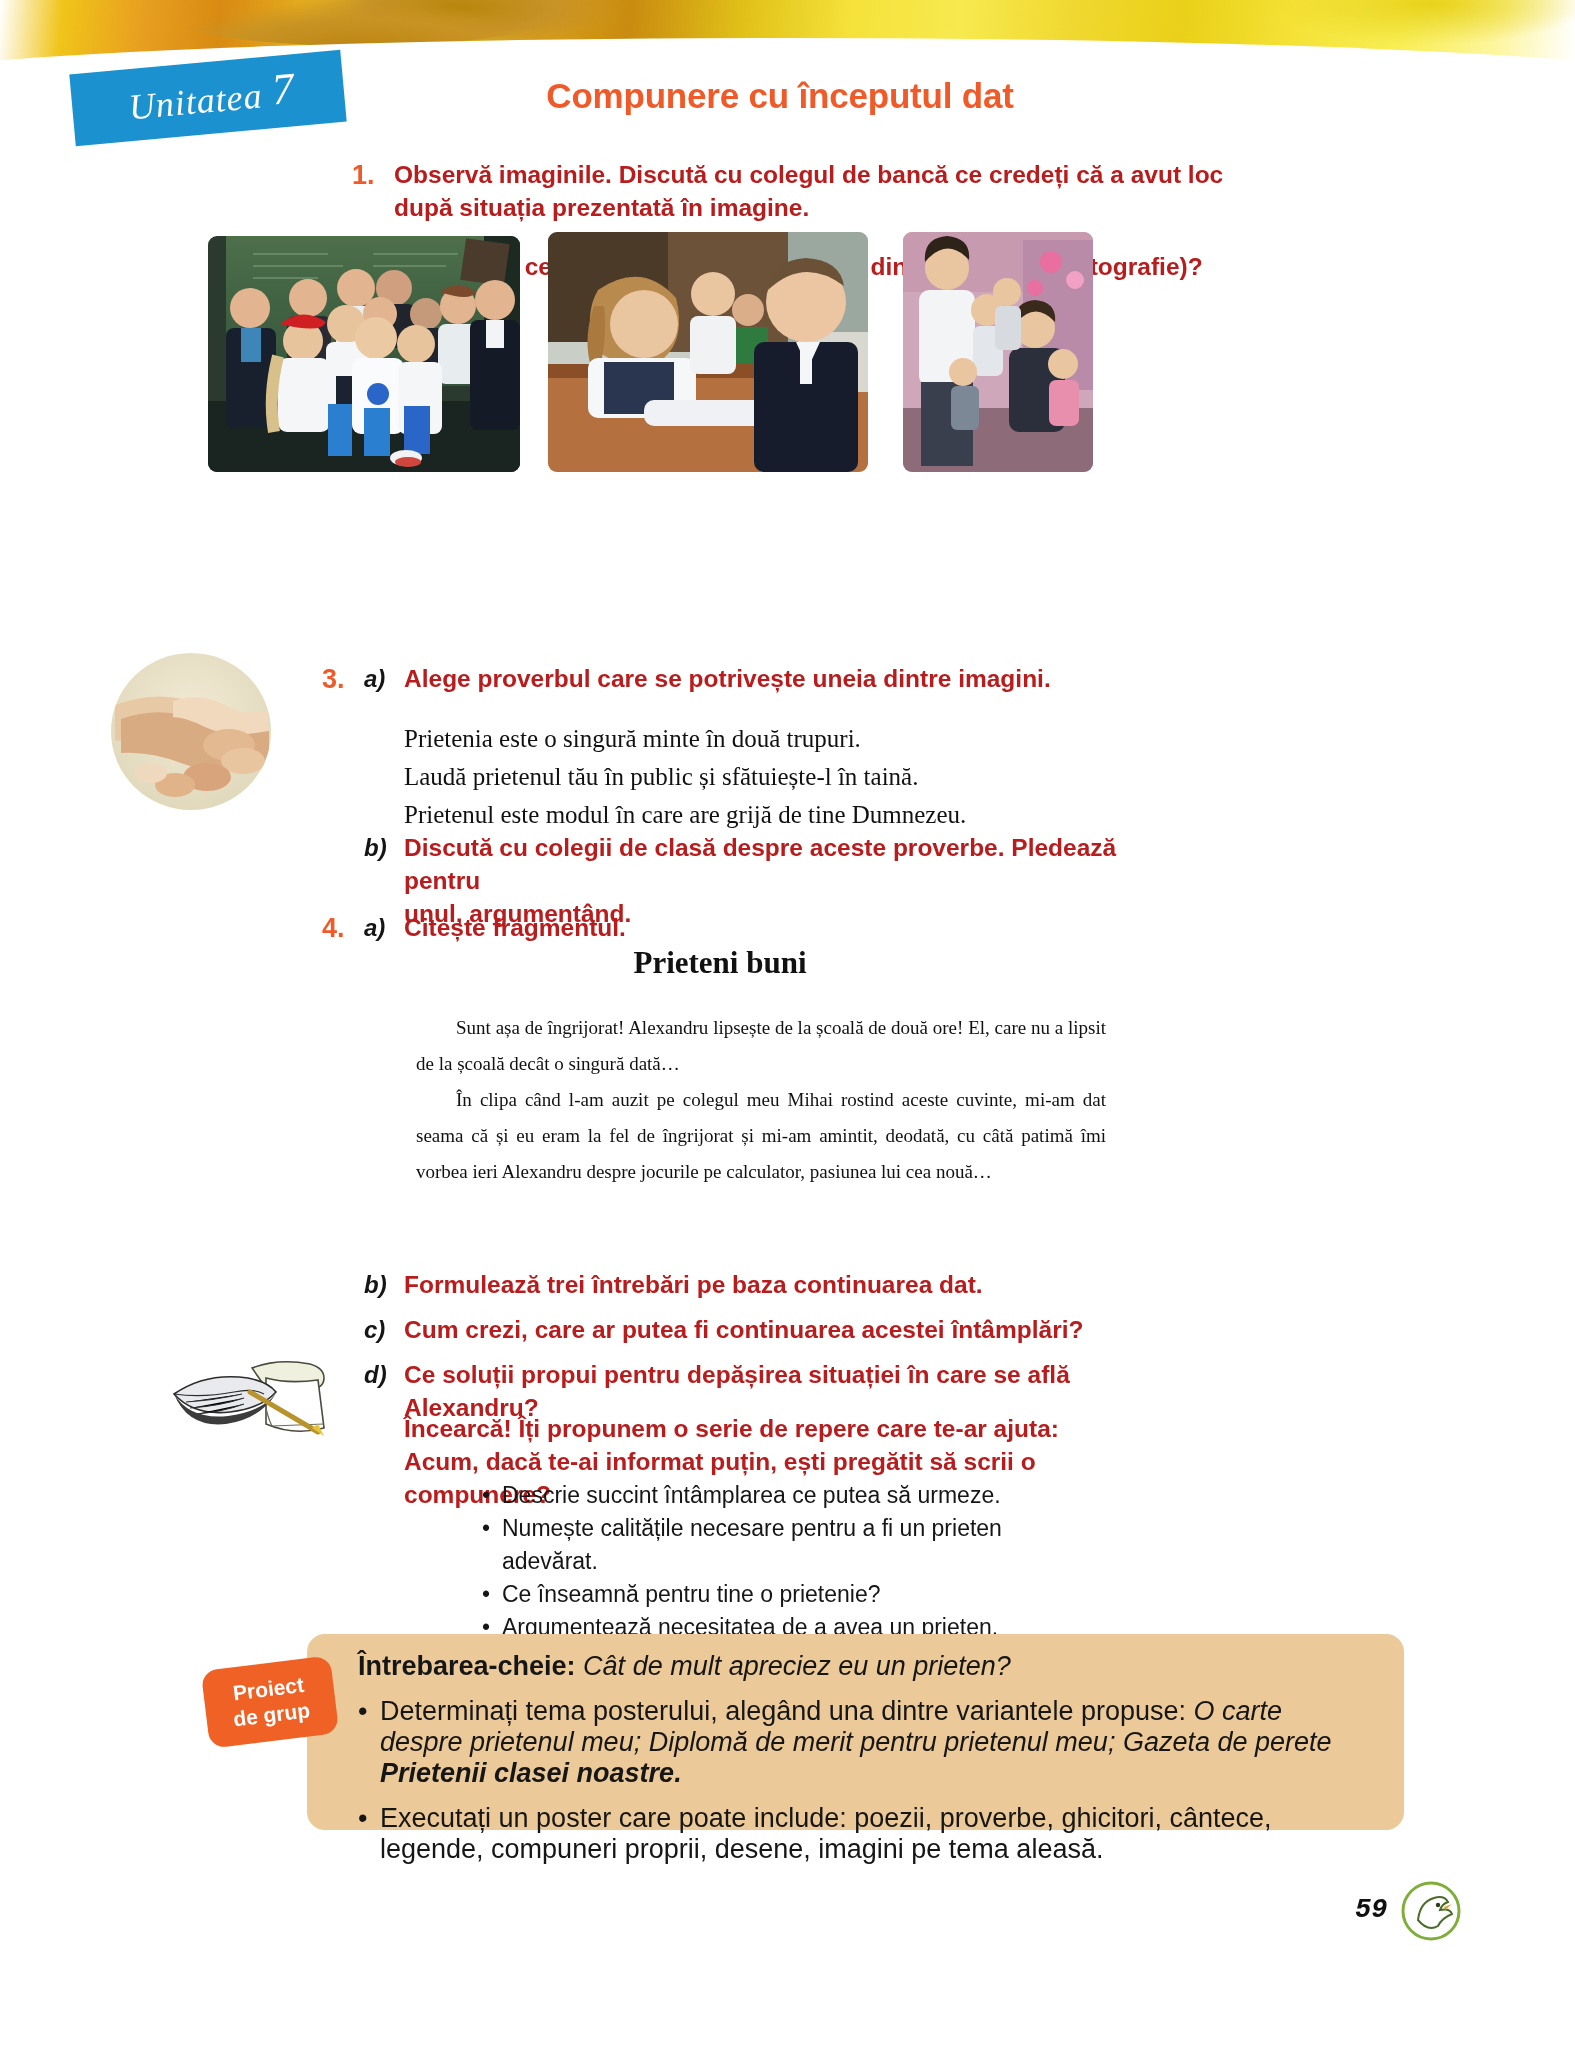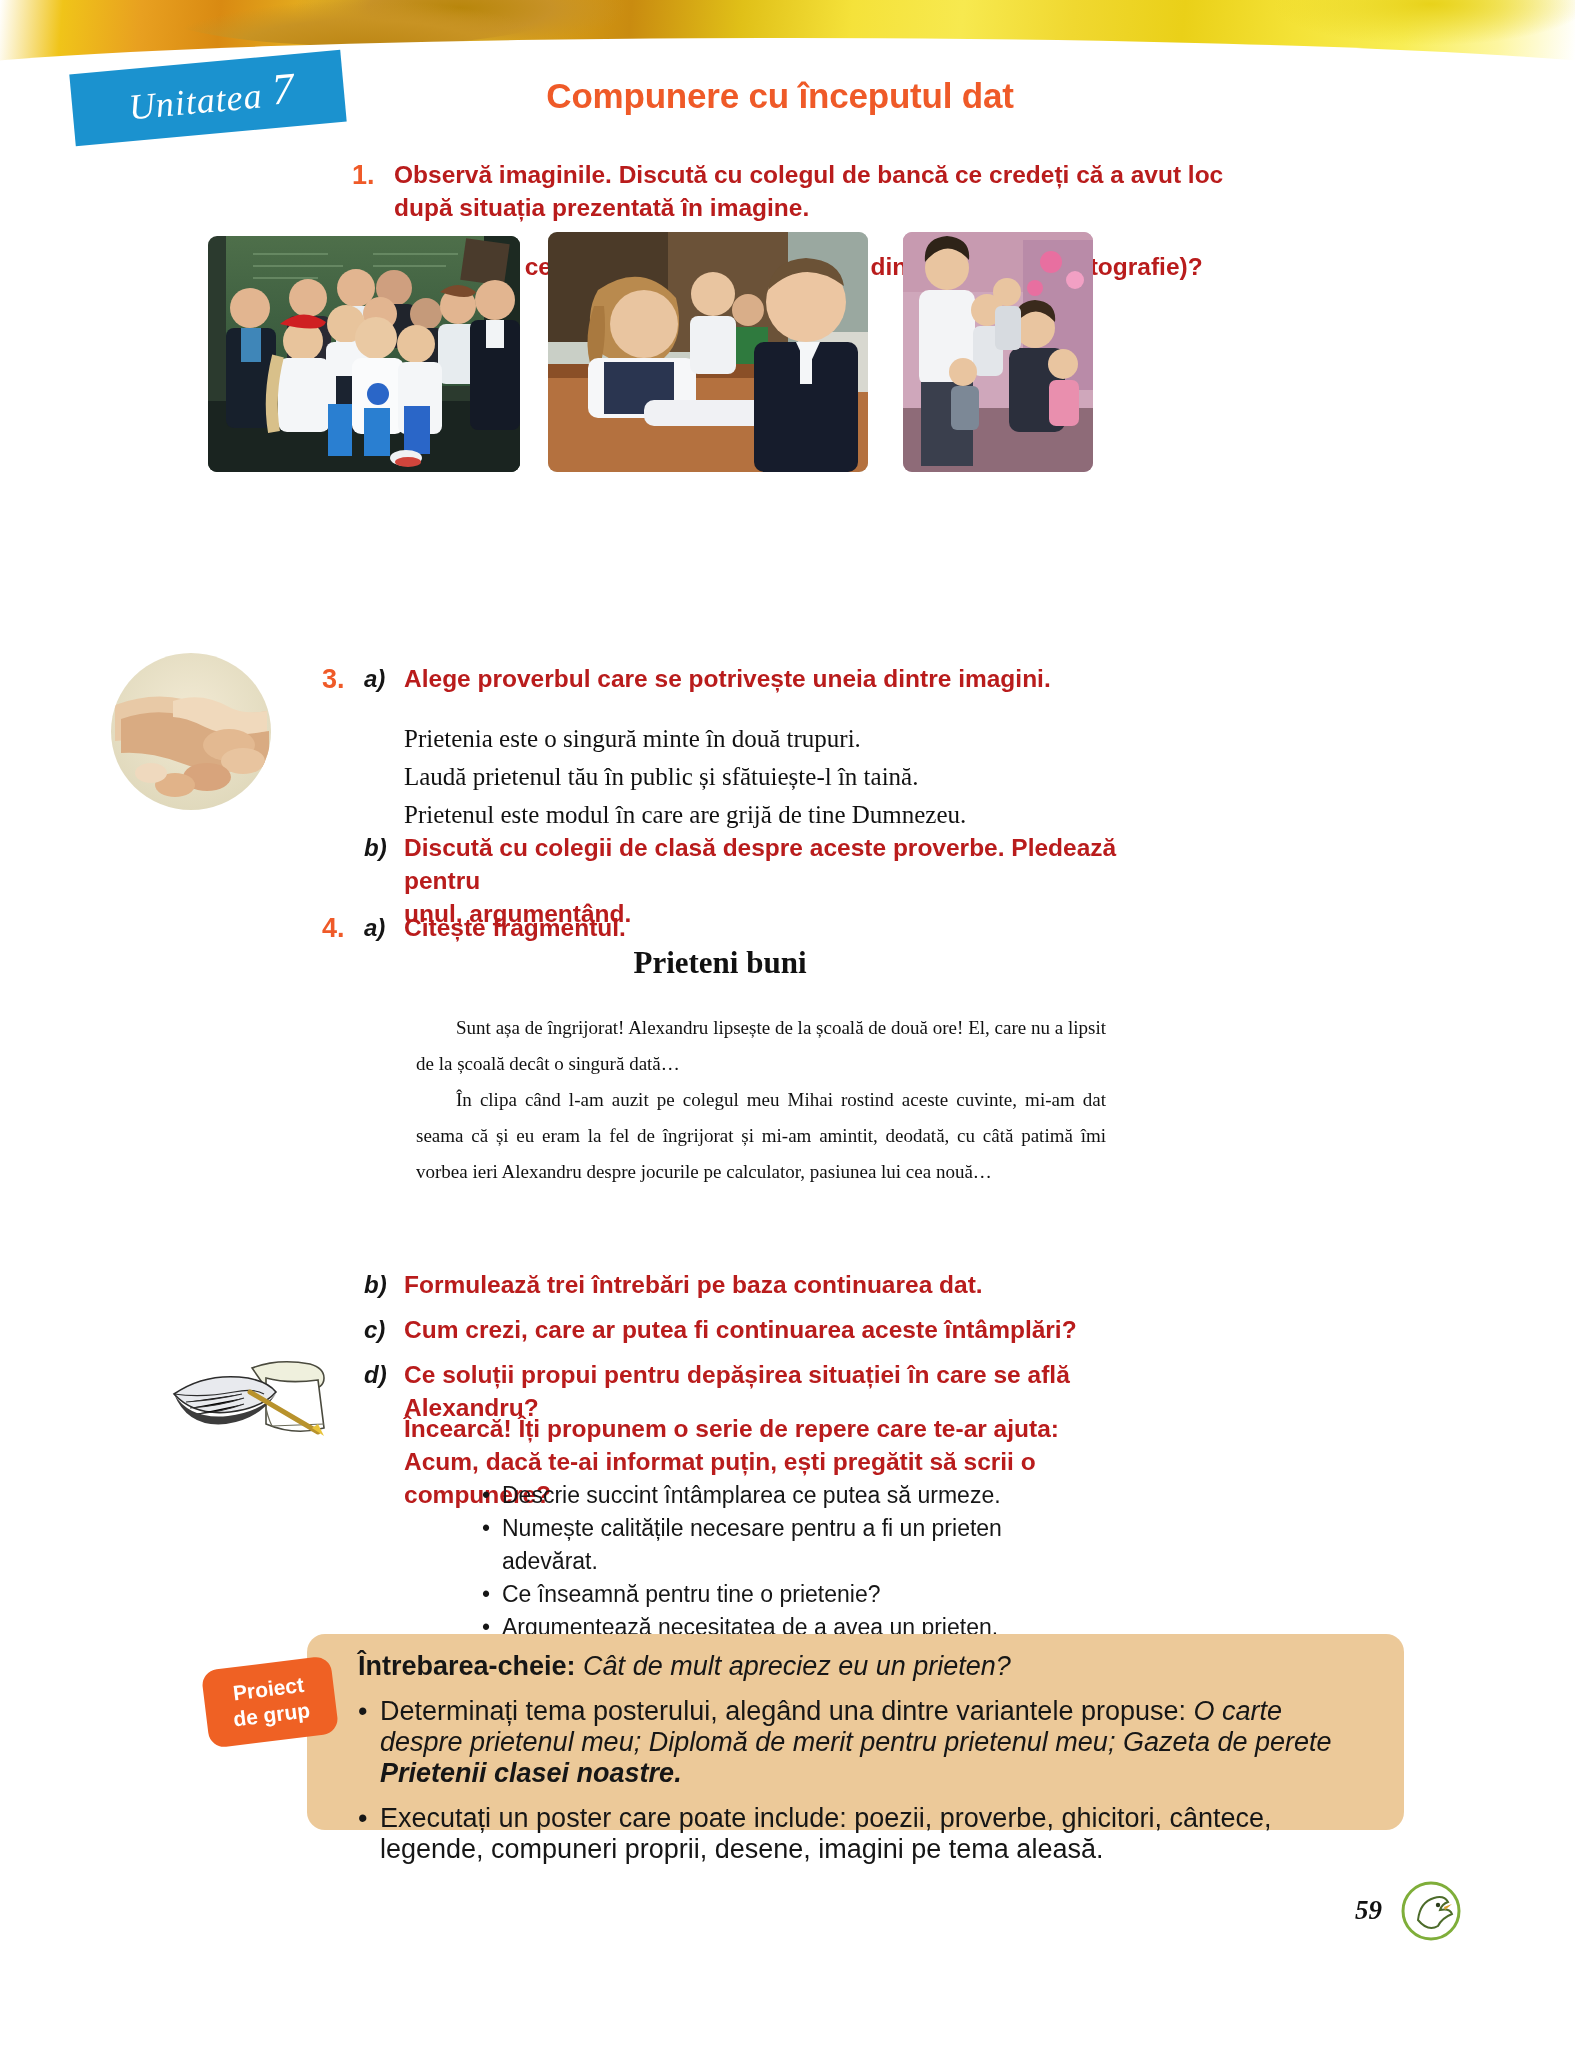--- a/index.html
+++ b/index.html
@@ -248,21 +248,21 @@
   #project-content .kq-q { font-style: italic; font-weight: normal; }
   #project-content .pb-row { display: flex; align-items: flex-start; margin-top: 14px; }
   #project-content .pb-dot { width: 22px; flex: 0 0 22px; }
   #project-content i { font-style: italic; }
   #project-content b { font-weight: bold; font-style: italic; }
 
   
   #page-number {
     position: absolute;
     left: 1355px; top: 1895px;
-    font-family: Liberation Serif, serif;
+    font-family: Liberation Mono, monospace;
     font-weight: bold;
     font-style: italic;
     font-size: 27px;
     color: #111;
   }
   #footer-logo { position: absolute; left: 1400px; top: 1880px; width: 62px; height: 62px; }
 </style>
 </head>
 <body>
 
@@ -488,21 +488,21 @@
   <p>Sunt așa de îngrijorat! Alexandru lipsește de la școală de două ore! El, care nu a lipsit de la școală decât o singură dată…</p>
   <p>În clipa când l-am auzit pe colegul meu Mihai rostind aceste cuvinte, mi-am dat seama că și eu eram la fel de îngrijorat și mi-am amintit, deodată, cu câtă patimă îmi vorbea ieri Alexandru despre jocurile pe calculator, pasiunea lui cea nouă…</p>
 </div>
 
 <div class="ex" style="left:364px; top:1268px; width:790px;">
   <div class="sub-letter">b)</div>
   <div class="ex-body">Formulează trei întrebări pe baza continuarea dat.</div>
 </div>
 <div class="ex" style="left:364px; top:1313px; width:790px;">
   <div class="sub-letter">c)</div>
-  <div class="ex-body">Cum crezi, care ar putea fi continuarea aceste întâmplări?</div>
+  <div class="ex-body">Cum crezi, care ar putea fi continuarea acestei întâmplări?</div>
 </div>
 <div class="ex" style="left:364px; top:1358px; width:790px;">
   <div class="sub-letter">d)</div>
   <div class="ex-body">Ce soluții propui pentru depășirea situației în care se află Alexandru?</div>
 </div>
 
 <div id="quill">
   <svg width="190" height="110" viewBox="0 0 190 110">
     <path d="M92 36 q26 -10 58 -4 q14 4 14 14 q0 10 -14 12 q-24 4 -44 -2 z" fill="#eff0dd" stroke="#4a4a3e" stroke-width="1.6"></path>
     <path d="M106 46 q22 6 52 2 l6 48 q-30 8 -58 -4 z" fill="#ffffff" stroke="#4a4a3e" stroke-width="1.6"></path>

